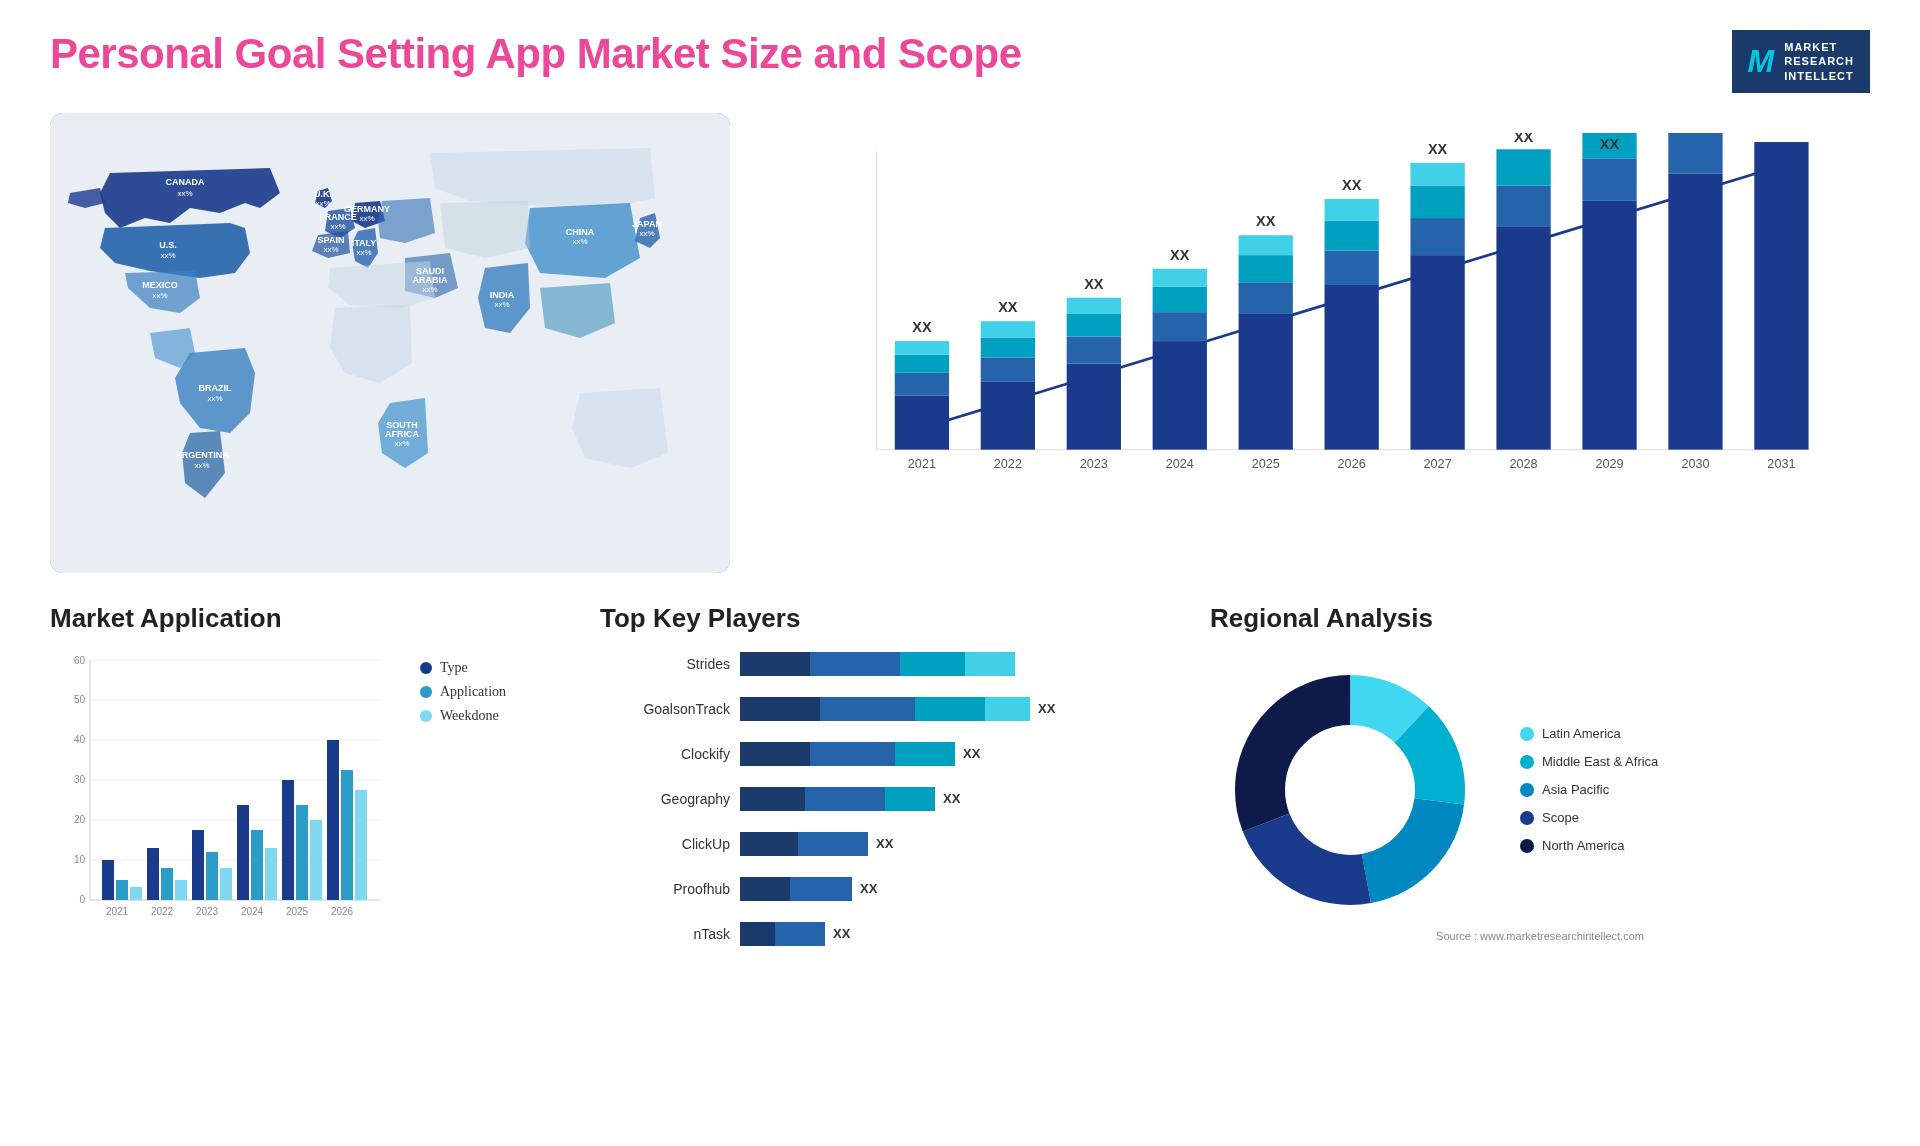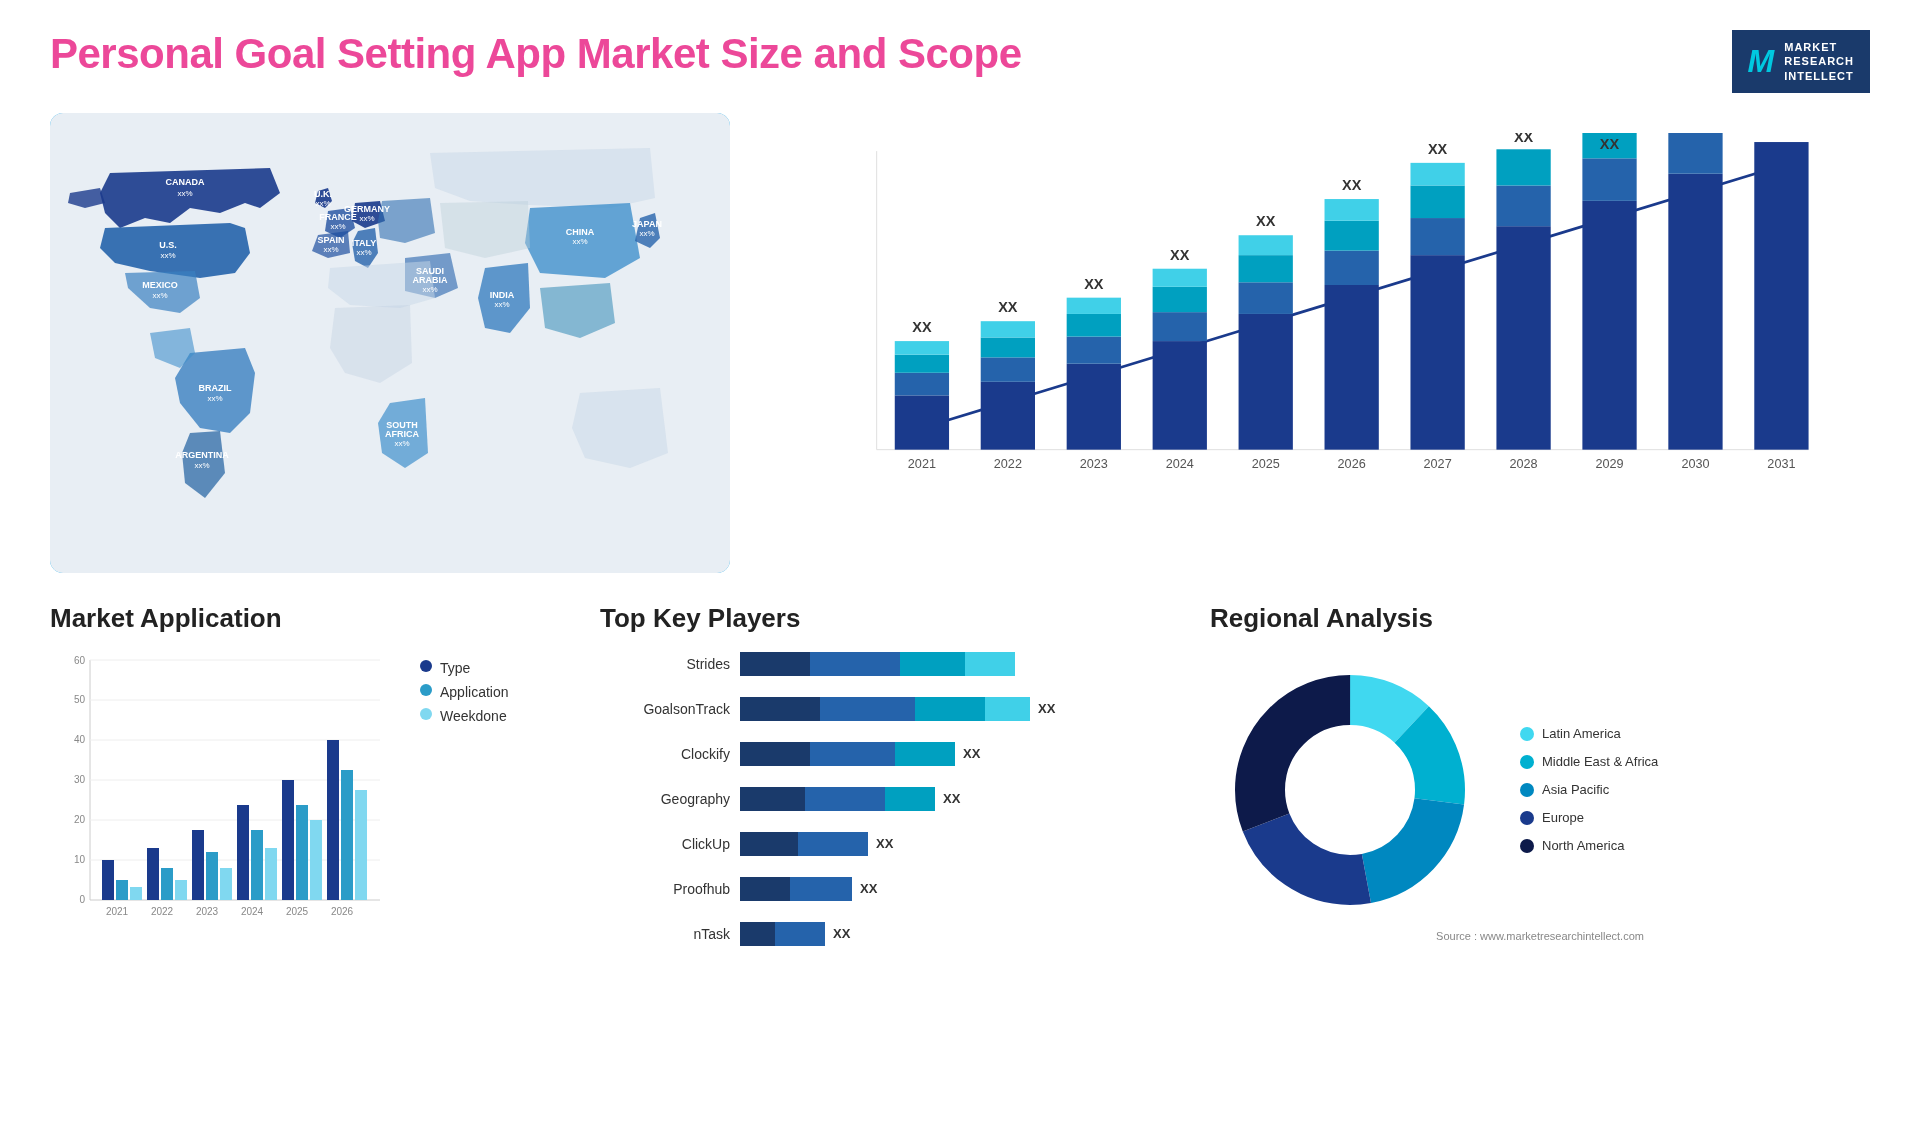--- a/index.html
+++ b/index.html
@@ -105,24 +105,25 @@
       height: 380px;
     }
     .seg-legend {
       display: flex;
       flex-direction: column;
       gap: 8px;
       margin-top: 10px;
     }
     .seg-legend-item {
       display: flex;
-      align-items: flex-start;
+      align-items: center;
       gap: 8px;
       font-size: 14px;
       color: #333;
+      font-family: Liberation Serif, serif;
     }
     .seg-legend-dot {
       width: 12px;
       height: 12px;
       border-radius: 50%;
     }
     
     .players-list {
       display: flex;
       flex-direction: column;
@@ -618,21 +619,21 @@
           <div class="donut-legend-item">
             <div class="donut-legend-dot" style="background:#00b0d0;"></div>
             <span>Middle East &amp; Africa</span>
           </div>
           <div class="donut-legend-item">
             <div class="donut-legend-dot" style="background:#0088c0;"></div>
             <span>Asia Pacific</span>
           </div>
           <div class="donut-legend-item">
             <div class="donut-legend-dot" style="background:#1a3a8c;"></div>
-            <span>Europe</span>
+            <span>Scope</span>
           </div>
           <div class="donut-legend-item">
             <div class="donut-legend-dot" style="background:#0d1a4a;"></div>
             <span>North America</span>
           </div>
         </div>
       </div>
       <div class="source-text">Source : www.marketresearchintellect.com</div>
     </div>
   </div>

